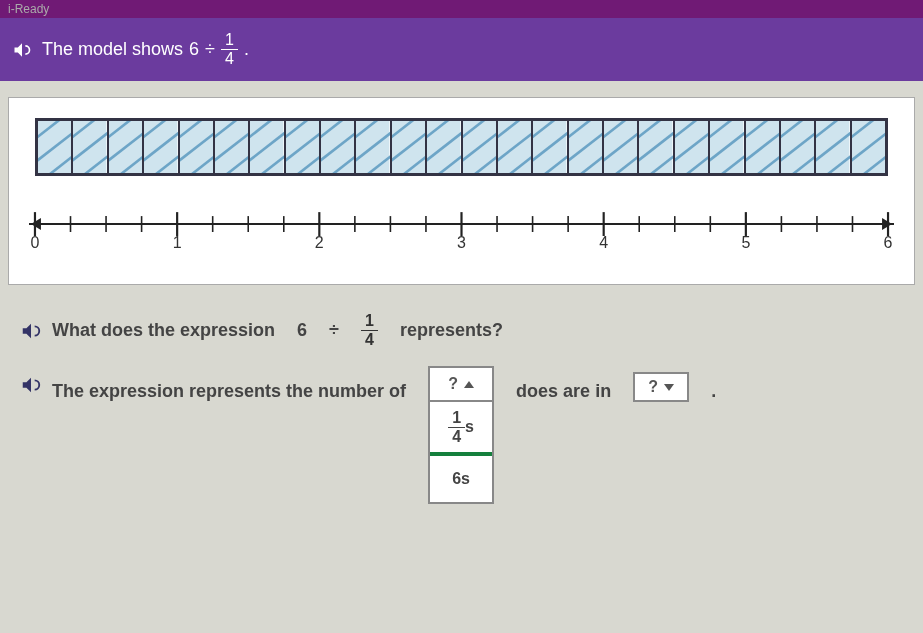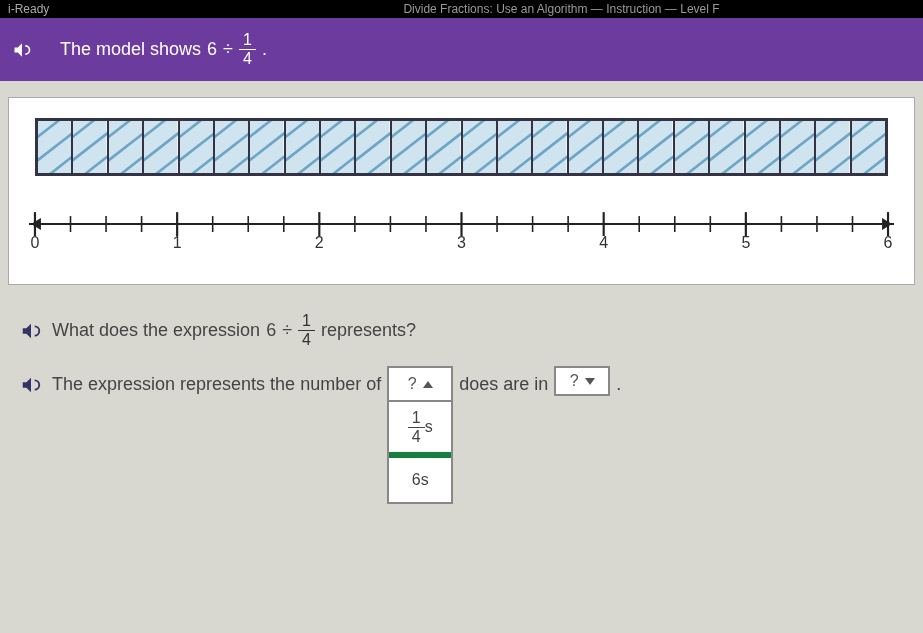--- a/index.html
+++ b/index.html
@@ -1,54 +1,53 @@
 <!DOCTYPE html>
 <html><head>
 <meta charset="utf-8">
 <style>
 * { box-sizing: border-box; margin: 0; padding: 0; }
 body { width: 923px; height: 633px; font-family: Arial, sans-serif; background: #d8d8d0; overflow: hidden; position: relative; }
-.top-bar { background: #000000; color: #aaa; height: 18px; padding: 0 8px; font-size: 12px; display: flex; align-items: center; }
+.top-bar { background: #701a75; color: #aaa; height: 18px; padding: 0 8px; font-size: 12px; display: flex; align-items: center; }
 .top-bar .brand { flex: 0 0 200px; }
 .top-bar .title { flex: 1; text-align: center; color: #999; }
-.purple-bar { background: #6b3b9e; color: #fff; padding: 14px 12px; display: flex; align-items: center; gap: 28px; }
+.purple-bar { background: #6b3b9e; color: #fff; padding: 14px 12px; display: flex; align-items: center; gap: 10px; }
 .sound-icon { width: 20px; height: 20px; flex-shrink: 0; }
 .model-text { font-size: 18px; display: flex; align-items: center; gap: 6px; }
 .fraction { display: inline-flex; flex-direction: column; align-items: center; font-size: 16px; line-height: 1; vertical-align: middle; }
 .fraction .num { border-bottom: 1.5px solid currentColor; padding: 0 4px 1px; }
 .fraction .den { padding-top: 1px; }
 .work-area { padding: 16px 8px; }
 .diagram-card { background: #fff; border: 1px solid #aaa; padding: 20px 20px 28px; }
 .bar-model { display: flex; border: 3px solid #334; height: 58px; margin: 0 6px; }
 .cell { flex: 1; border-right: 2px solid #334; position: relative; overflow: hidden; }
 .cell:last-child { border-right: none; }
 .cell svg { width: 100%; height: 100%; }
 .numline { position: relative; height: 60px; margin-top: 20px; }
 .axis { position: absolute; top: 14px; left: 0; right: 0; }
 .questions { padding: 10px 12px; color: #444; }
 .qrow { display: flex; align-items: center; gap: 10px; margin: 18px 0; font-size: 18px; }
 .sound-btn { width: 22px; height: 22px; cursor: pointer; }
-.inline { display: inline-flex; align-items: center; gap: 6px; }
+.inline { display: inline-flex; align-items: center; gap: 22px; font-weight: bold; }
 .dropdown-box { position: relative; display: inline-block; }
 .dd-trigger { background: #fff; border: 2px solid #888; width: 66px; height: 36px; display: flex; align-items: center; justify-content: center; gap: 6px; cursor: pointer; font-size: 16px; color: #555; }
 .dd-small { width: 56px; height: 30px; }
 .dd-menu { position: absolute; top: 34px; left: 0; background: #fff; border: 2px solid #888; width: 66px; }
-.dd-item { height: 50px; display: flex; align-items: center; justify-content: center; border-top: 6px solid #15803d; cursor: pointer; color: #444; font-size: 16px; }
+.dd-item { height: 50px; display: flex; align-items: center; justify-content: center; border-top: 4px solid #15803d; cursor: pointer; color: #444; font-size: 16px; }
 .dd-item:first-child { border-top: none; }
 .caret { display: inline-block; width: 0; height: 0; border-left: 5px solid transparent; border-right: 5px solid transparent; }
 .caret.up { border-bottom: 7px solid #555; }
 .caret.down { border-top: 7px solid #555; }
 .nlabel { position: absolute; top: 38px; font-size: 16px; color: #333; transform: translateX(-50%); }
 </style>
 </head>
 <body>
 
 <div class="top-bar">
   <div class="brand">i-Ready</div>
-  <div class="title">Divide Fractions: Use an Algorithm — Instruction — Level F</div>
 </div>
 
 <div class="purple-bar">
   <svg class="sound-icon" viewBox="0 0 24 24" fill="#fff">
       <path d="M3 9v6h4l5 5V4L7 9H3z"></path>
       <path d="M16 7a5 5 0 010 10" stroke="#fff" stroke-width="2" fill="none"></path>
     </svg>
   <div class="model-text">
     <span>The model shows </span>
     <span>6</span>
@@ -268,21 +267,21 @@
         </span>
         <span> represents?</span>
       </div>
     </div>
 
     <div class="qrow" style="align-items:flex-start">
       <svg class="sound-btn" viewBox="0 0 24 24" fill="#336" style="margin-top:8px">
           <path d="M3 9v6h4l5 5V4L7 9H3z"></path>
           <path d="M16 7a5 5 0 010 10" stroke="#336" stroke-width="2" fill="none"></path>
         </svg>
-      <div class="inline" style="flex-wrap:wrap;align-items:flex-start">
+      <div class="inline" style="flex-wrap:wrap;align-items:flex-end">
         <span style="padding-top:8px">The expression represents the number of </span>
         <div class="dropdown-box">
           <div class="dd-trigger">
             <span>?</span>
             <span class="caret up"></span>
           </div>
           <div class="dd-menu">
             <div class="dd-item">
               <span class="fraction" style="color:#444">
                   <span class="num">1</span>

